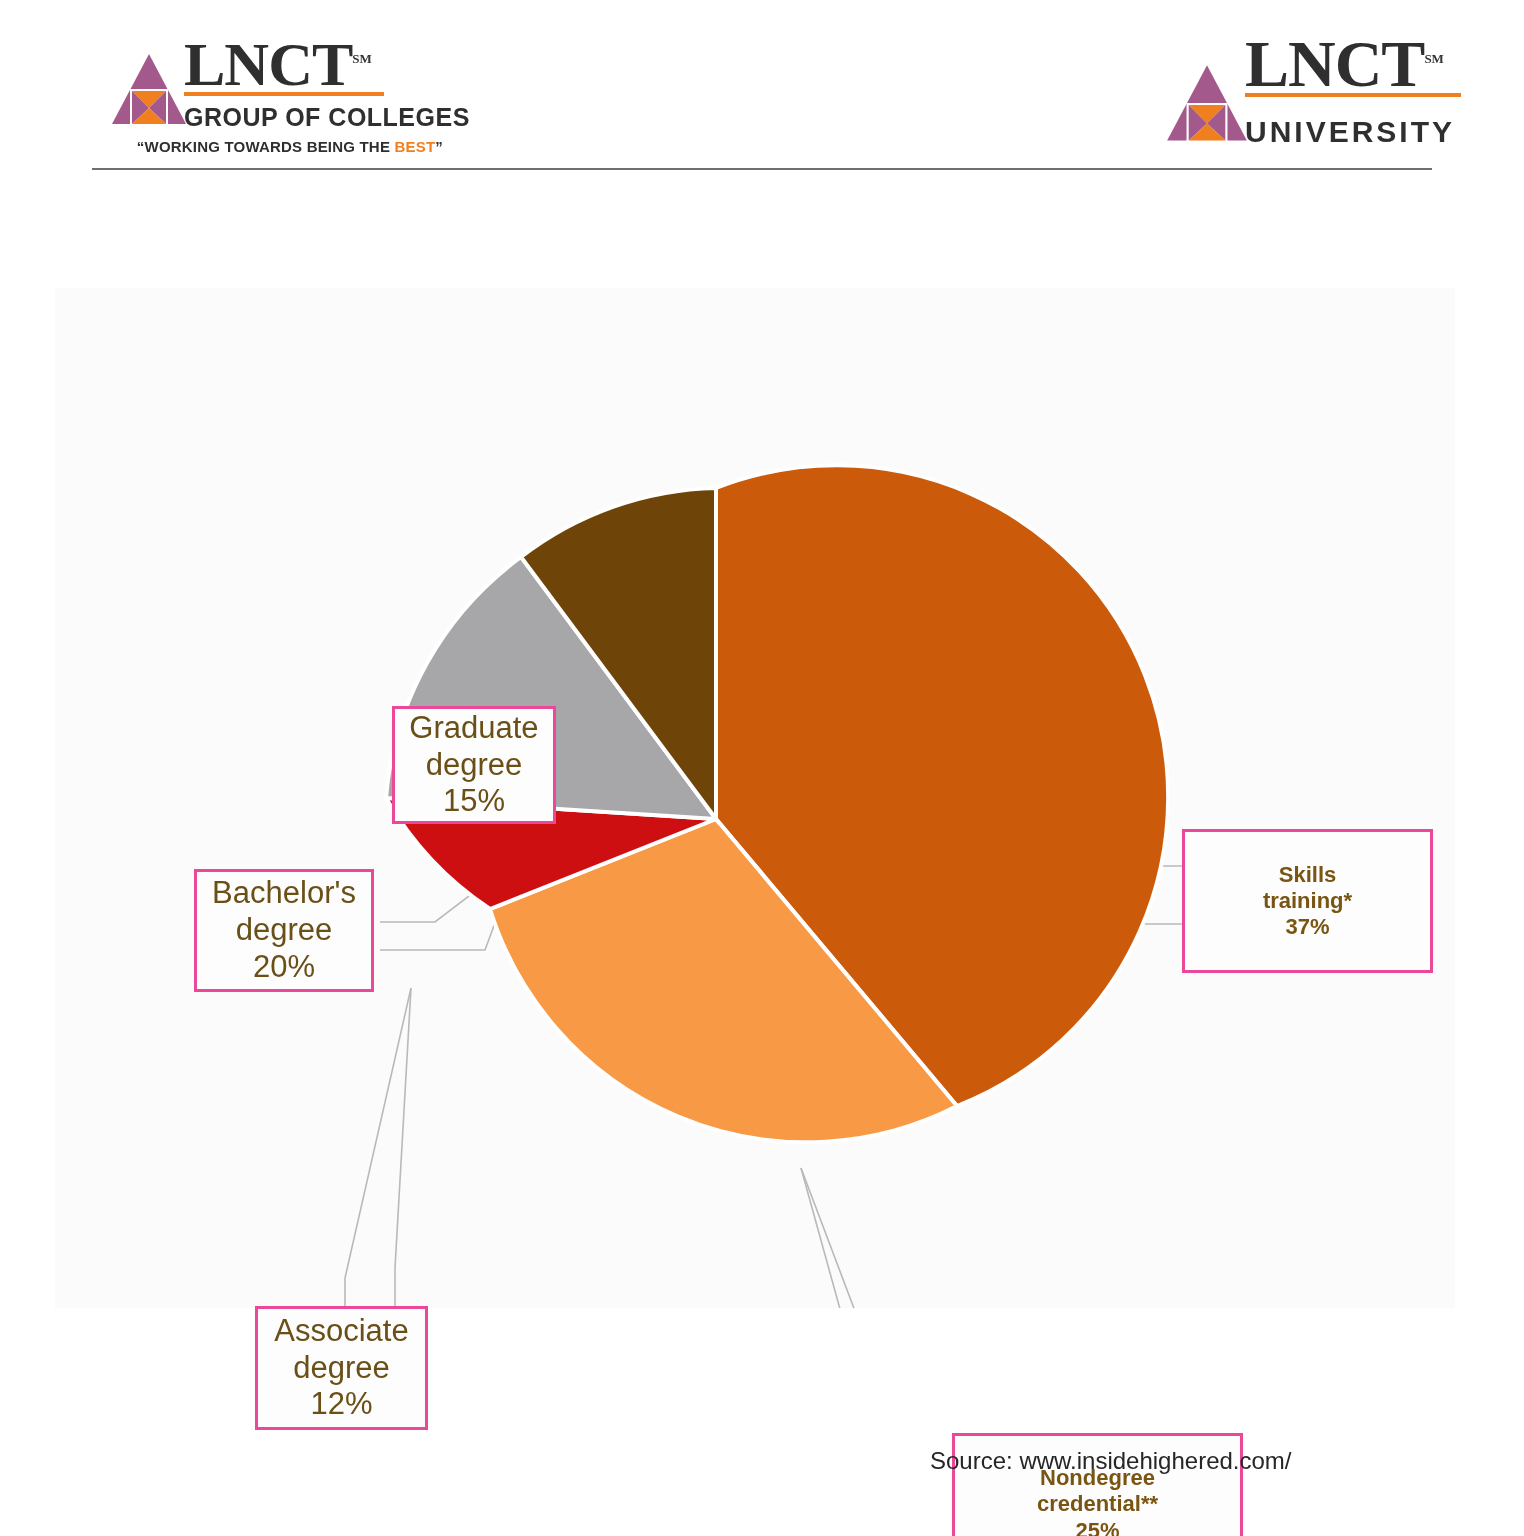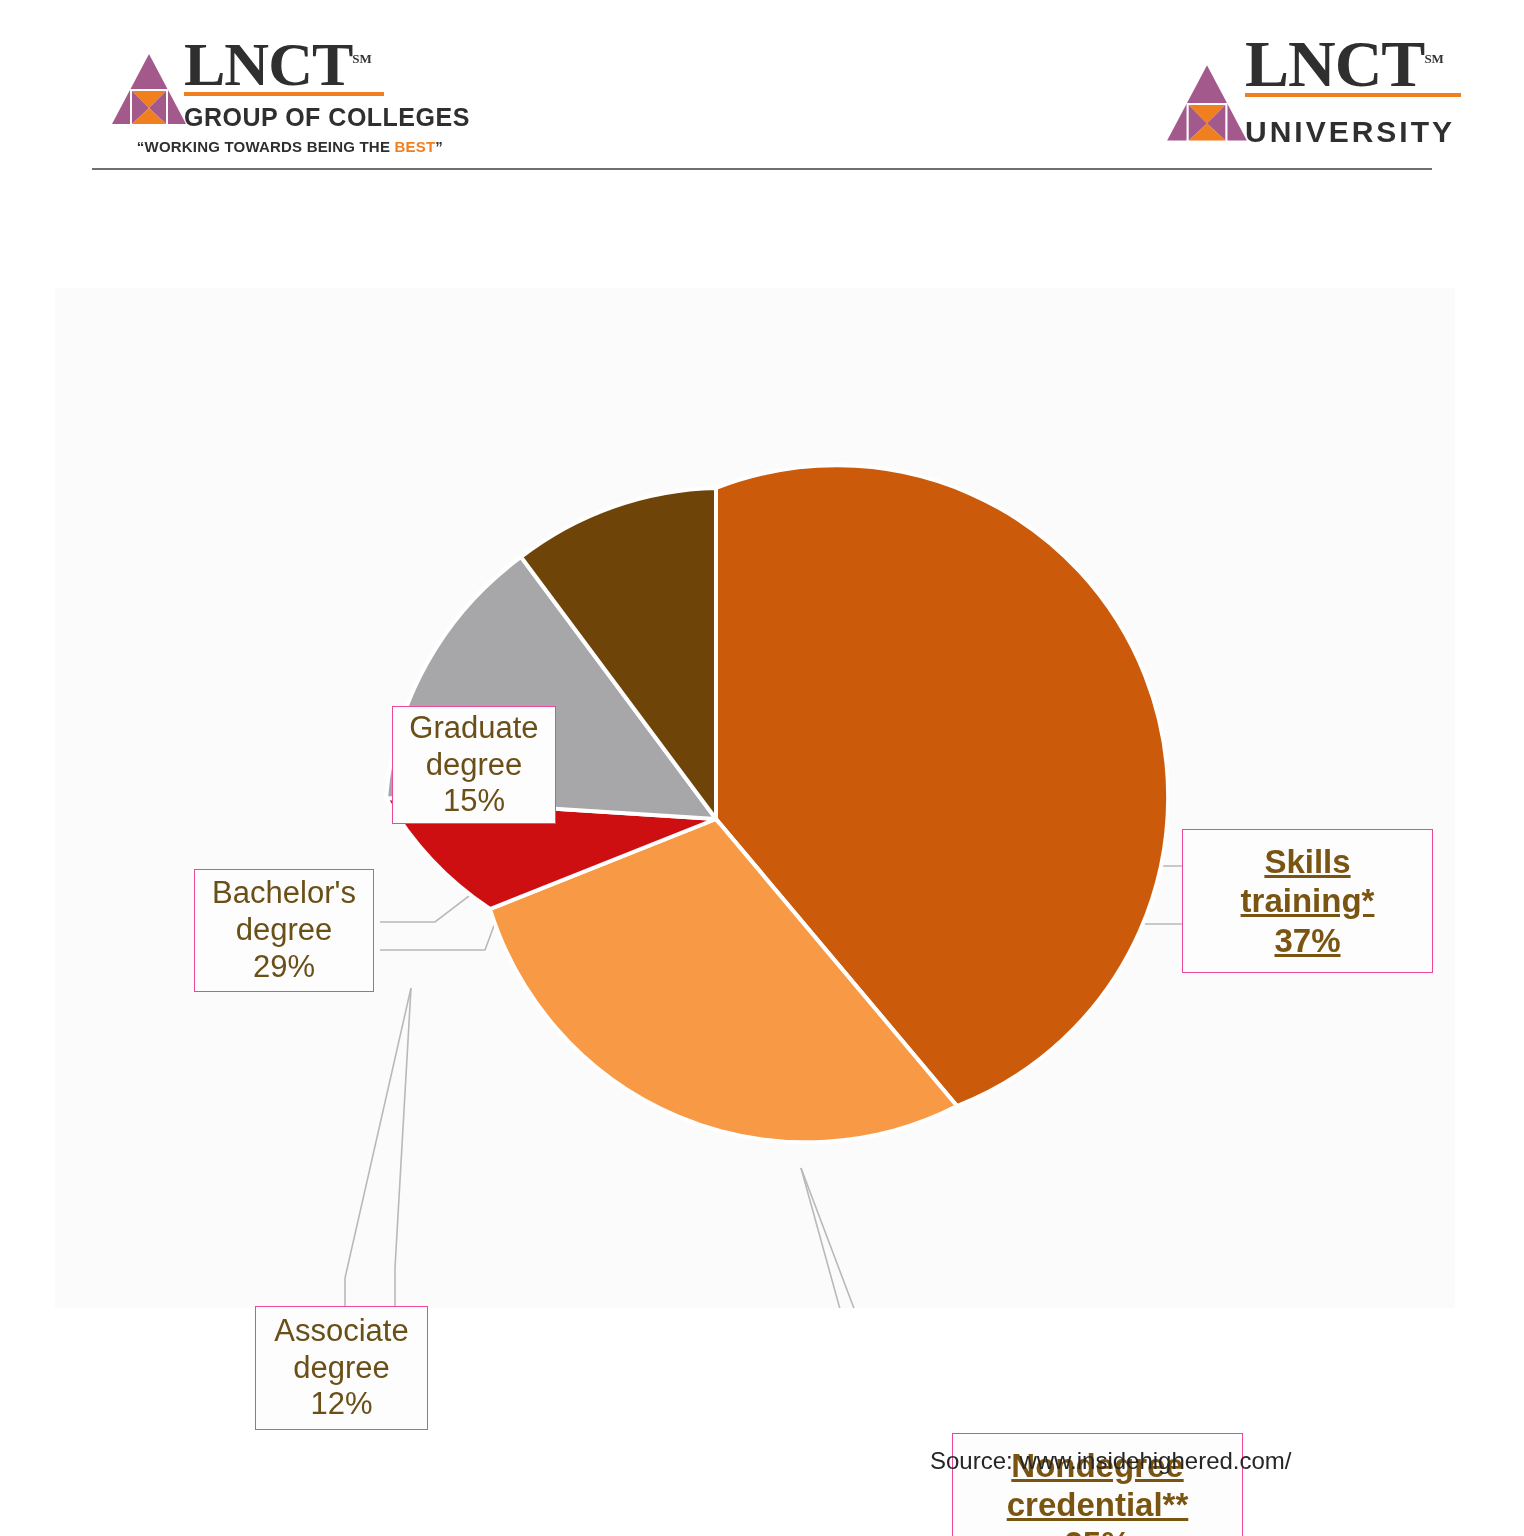--- a/index.html
+++ b/index.html
@@ -100,37 +100,36 @@
     left: 0; top: 0;
     width: 1400px;
     height: 1020px;
   }
   #pie-svg { position: absolute; left: 0; top: 0; }
 
   
   .callout {
     position: absolute;
     background: #fdfdfd;
-    border: 1px solid #ec4899;
+    border: 3px solid #ec4899;
     box-sizing: border-box;
     display: flex;
     flex-direction: column;
     justify-content: center;
     align-items: center;
     text-align: center;
     color: #6a4f17;
     font-family: "Liberation Sans", sans-serif;
     font-size: 31px;
     line-height: 1.19;
   }
   .callout.emph {
     font-weight: bold;
     color: #7a5512;
-    font-size: 33px;
-    text-decoration: underline;
+    font-size: 22px;
   }
   .callout .ln { display: block; white-space: nowrap; }
 
   #callout-graduate  { left: 337px; top: 418px; width: 164px; height: 118px; }
   #callout-bachelors { left: 139px; top: 581px; width: 180px; height: 123px; }
   #callout-associate { left: 200px; top: 1018px; width: 173px; height: 124px; }
   #callout-skills    { left: 1127px; top: 541px; width: 251px; height: 144px; }
   #callout-nondegree { left: 897px; top: 1145px; width: 291px; height: 143px; }
 
   
@@ -238,21 +237,21 @@
 
   <div class="callout" id="callout-graduate">
     <span class="ln">Graduate</span>
     <span class="ln">degree</span>
     <span class="ln">15%</span>
   </div>
 
   <div class="callout" id="callout-bachelors">
     <span class="ln">Bachelor's</span>
     <span class="ln">degree</span>
-    <span class="ln">29%</span>
+    <span class="ln">20%</span>
   </div>
 
   <div class="callout" id="callout-associate">
     <span class="ln">Associate</span>
     <span class="ln">degree</span>
     <span class="ln">12%</span>
   </div>
 
   <div class="callout emph" id="callout-skills">
     <span class="ln">Skills</span>

